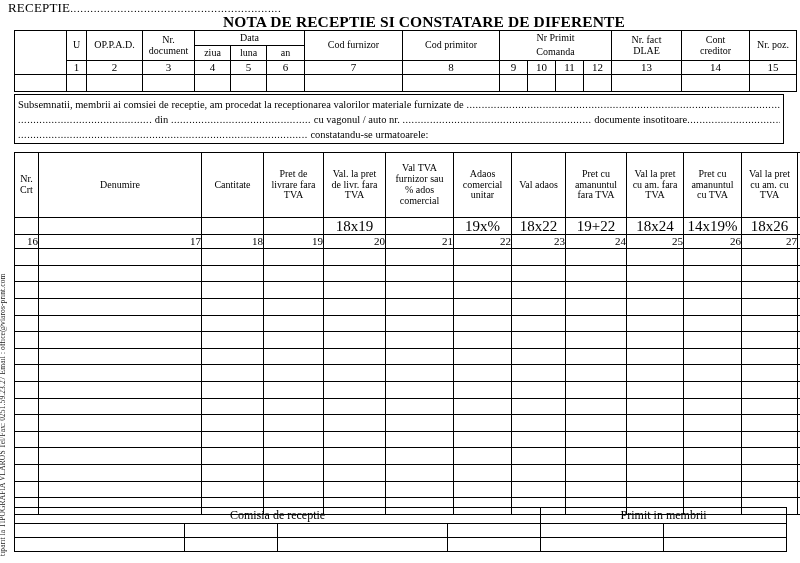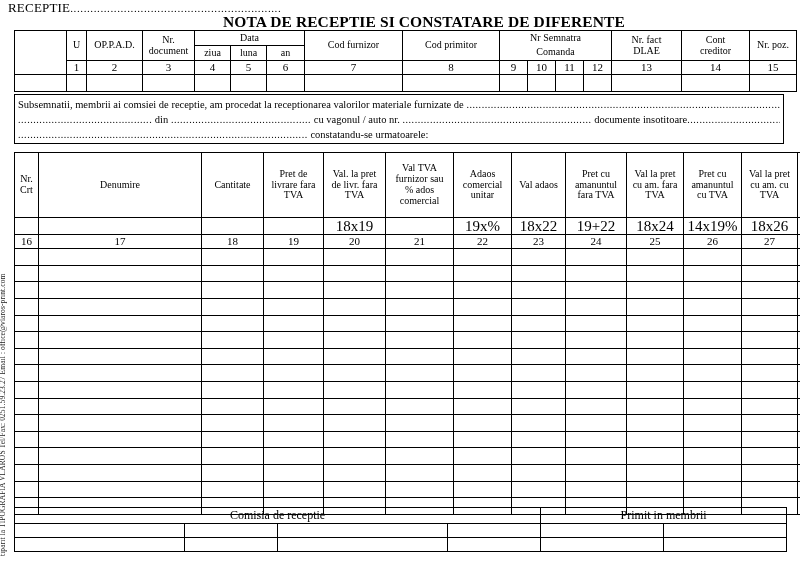--- a/index.html
+++ b/index.html
@@ -98,21 +98,21 @@
     left: 14px;
     top: 152px;
     width: 772px;
   }
   #main-table .colhdr td {
     height: 62px;
     font-size: 10px;
     padding: 1px 1px;
   }
   #main-table .formularow td { height: 13px; font-size: 15px; }
-  #main-table .numberrow td { height: 13px; font-size: 11px; }
+  #main-table .numberrow td { height: 13px; font-size: 11px; text-align: right; }
   #main-table .datarow td { height: 15.6px; }
 
   
   #sign-table {
     position: absolute;
     left: 14px;
     top: 507px;
     width: 772px;
   }
   #sign-table .sgroup td { height: 15px; font-size: 12px; }
@@ -166,21 +166,21 @@
     <td rowspan="3"></td>
     <td rowspan="2" class="hdr-label">U</td>
     <td rowspan="2" class="hdr-label">OP.P.A.D.</td>
     <td rowspan="2" class="hdr-label">
       <div>Nr.</div>
       <div>document</div>
     </td>
     <td colspan="3" class="hdr-label">Data</td>
     <td rowspan="2" class="hdr-label">Cod furnizor</td>
     <td rowspan="2" class="hdr-label">Cod primitor</td>
-    <td colspan="4" class="hdr-label" style="border-bottom:none">Nr Semnatra</td>
+    <td colspan="4" class="hdr-label" style="border-bottom:none">Nr Primit</td>
     <td rowspan="2" class="hdr-label">
       <div>Nr. fact</div>
       <div>DLAE</div>
     </td>
     <td rowspan="2" class="hdr-label">
       <div>Cont</div>
       <div>creditor</div>
     </td>
     <td rowspan="2" class="hdr-label">Nr. poz.</td>
   </tr>

